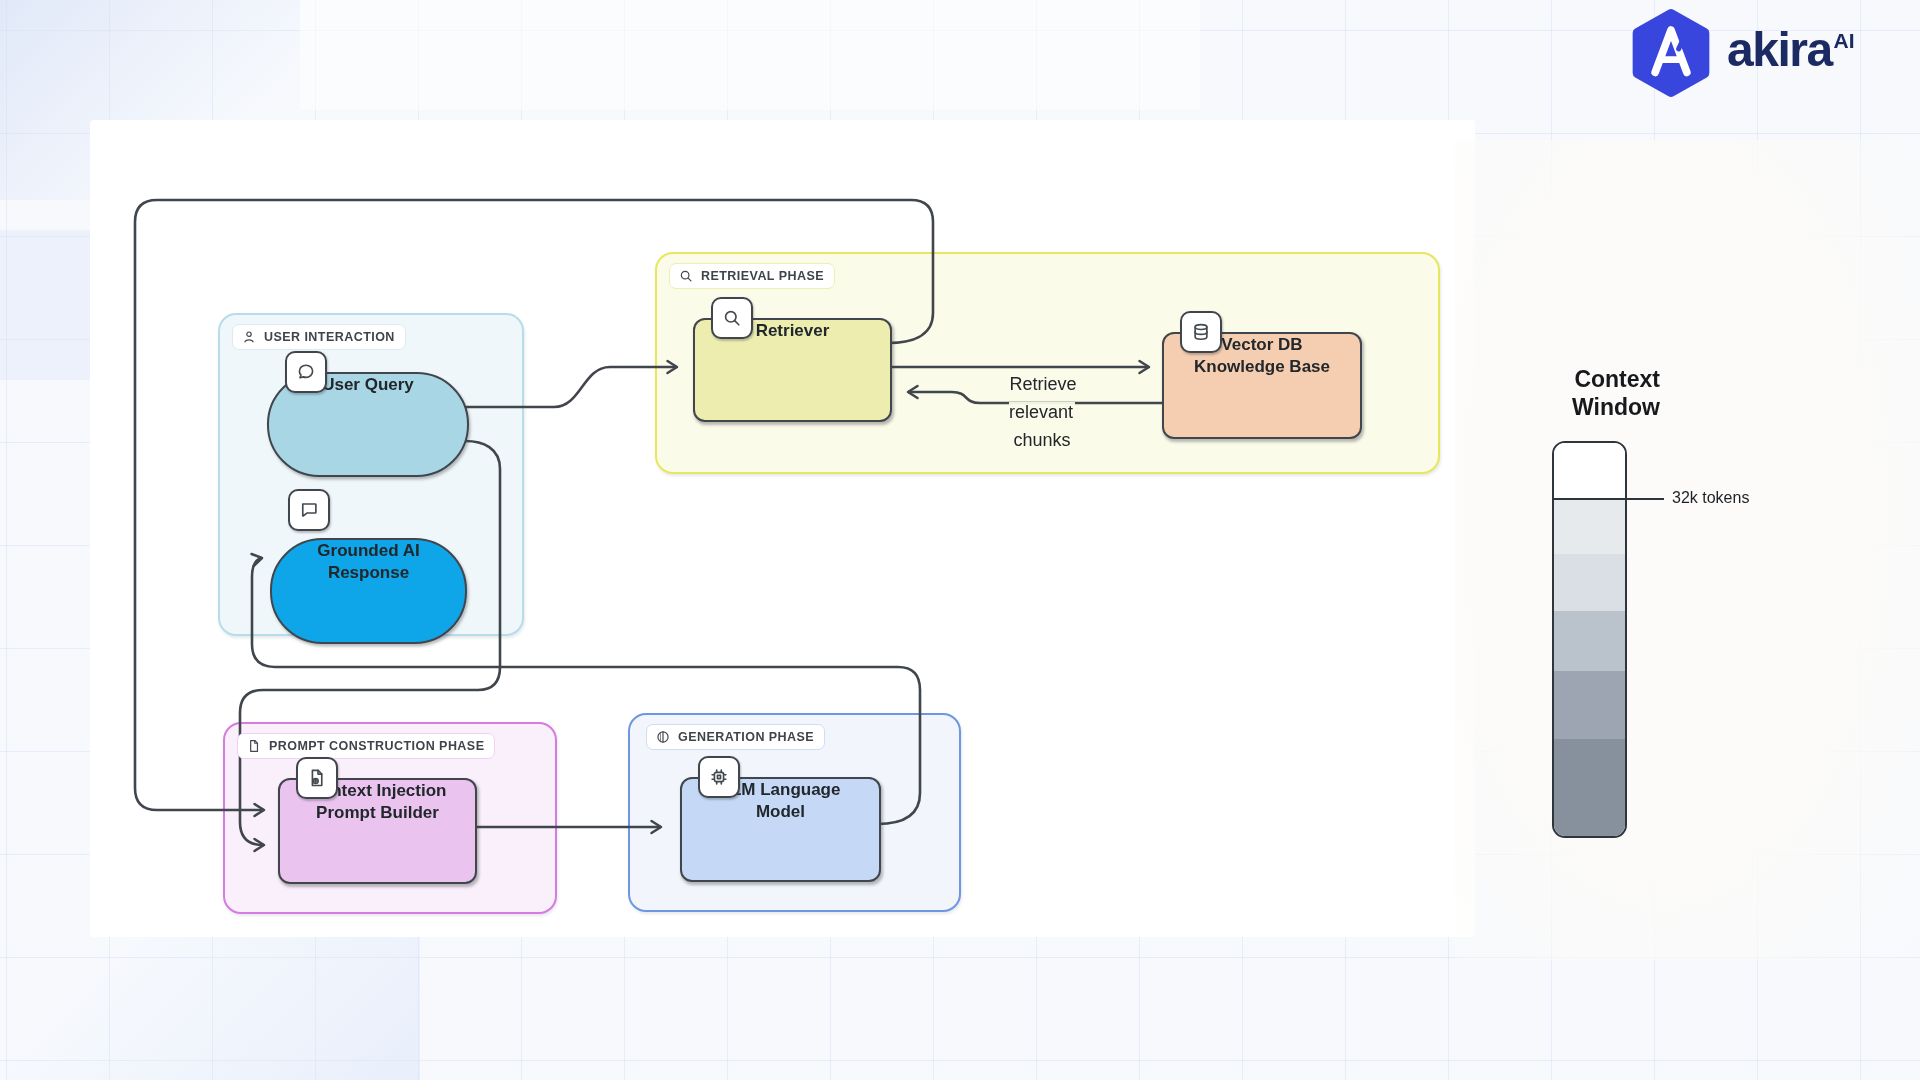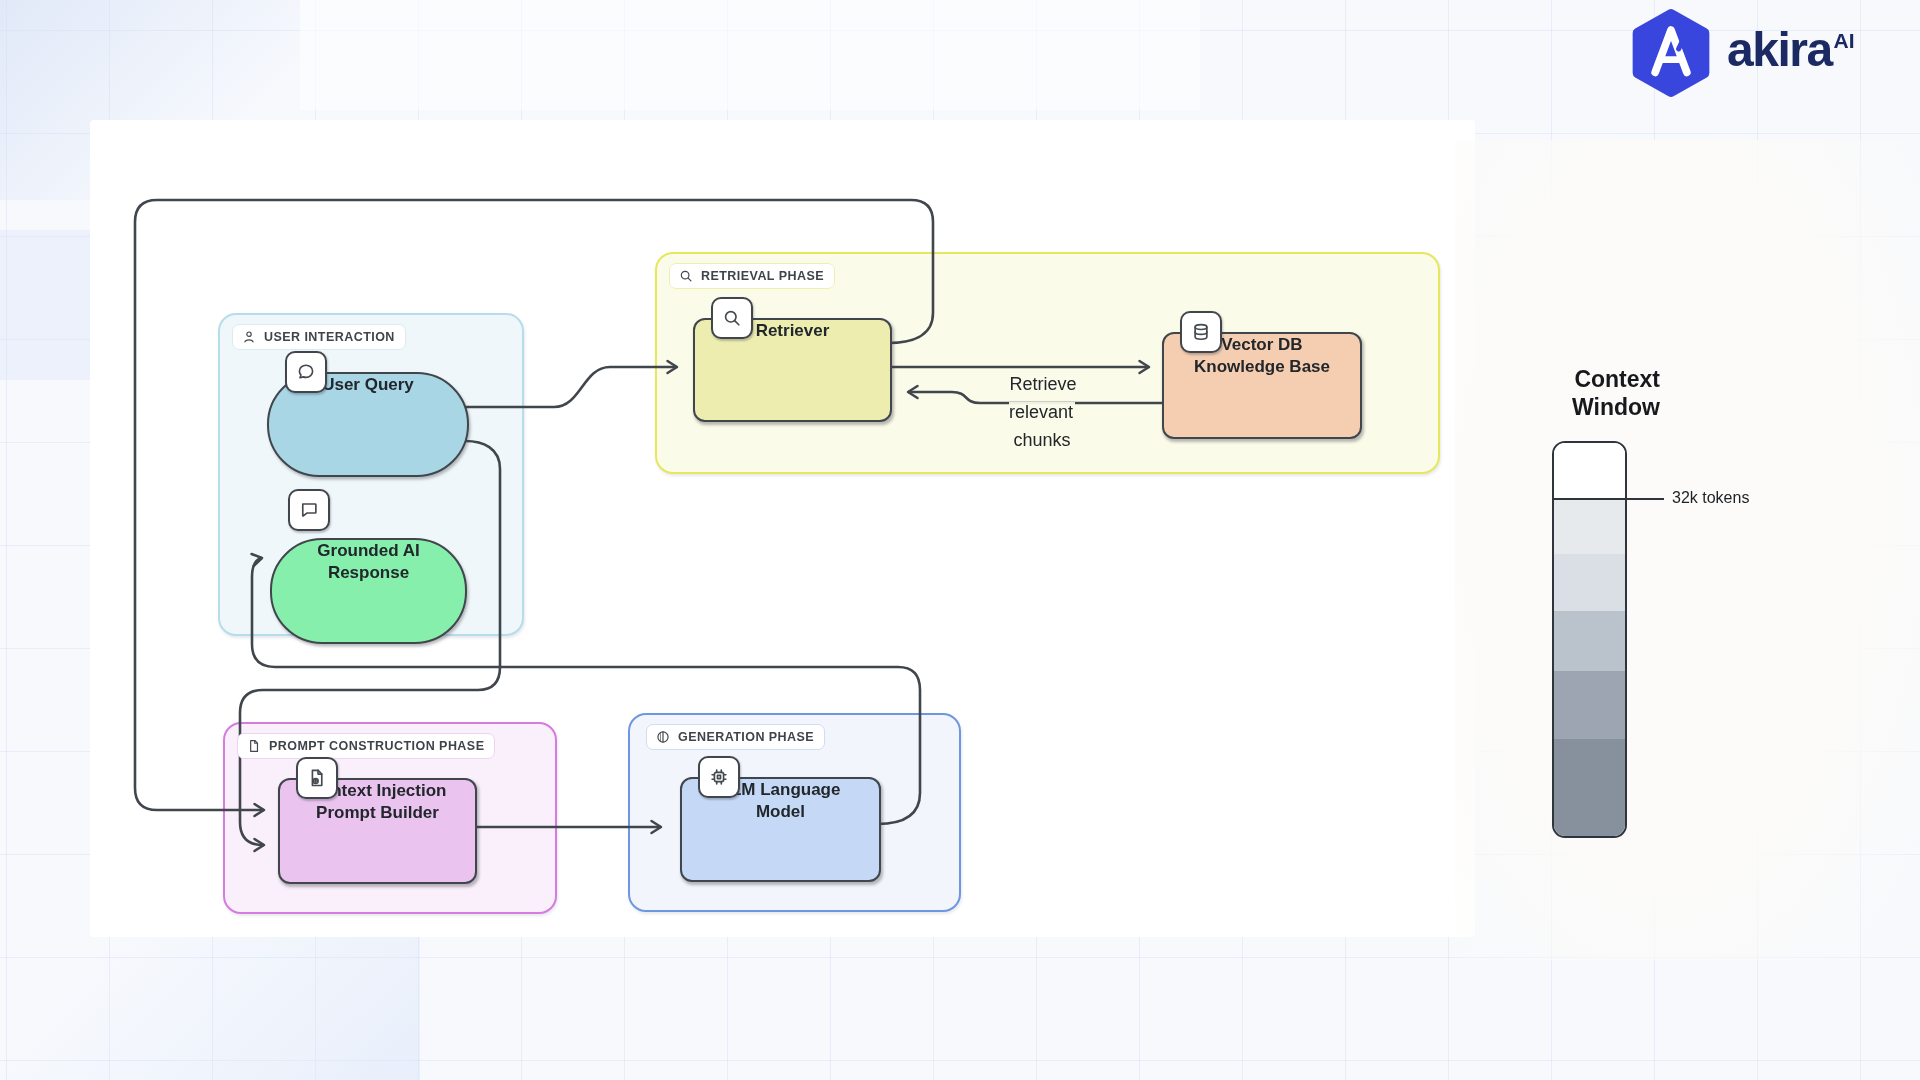--- a/index.html
+++ b/index.html
@@ -134,21 +134,21 @@
   <span>chunks</span>
 </div>
 
 <div id="nodes-layer">
     <div class="node pill" style="left: 267px; top: 372px; width: 198px; height: 101px; background: rgb(169, 214, 229);"><span class="node-label">User Query</span></div>
     <div class="node-badge" style="left: 285px; top: 351px;">
       <svg class="icon" viewBox="0 0 24 24" style="">
         <path d="M12 4.6c4 0 7.2 2.9 7.2 6.6S16 17.8 12 17.8c-1 0-2-.2-2.9-.5l-3.6 1 1-3.2c-1.1-1-1.7-2.4-1.7-3.9 0-3.7 3.2-6.6 7.2-6.6Z"></path>
       </svg>
     </div>
-    <div class="node pill" style="left: 270px; top: 538px; width: 193px; height: 102px; background: #86efac;"><span class="node-label">Grounded AI
+    <div class="node pill" style="left: 270px; top: 538px; width: 193px; height: 102px; background: #0ea5e9;"><span class="node-label">Grounded AI
 Response</span></div>
     <div class="node-badge" style="left: 288px; top: 489px;">
       <svg class="icon" viewBox="0 0 24 24" style="">
         <path d="M5.2 5.4h13.6c.4 0 .7.3.7.7v8.5c0 .4-.3.7-.7.7H9.7l-3.9 3.2c-.3.2-.6 0-.6-.3V6.1c0-.4.3-.7.6-.7Z"></path>
       </svg>
     </div>
     <div class="node rect" style="left: 693px; top: 318px; width: 195px; height: 100px; background: rgb(237, 237, 175);"><span class="node-label">Retriever</span></div>
     <div class="node-badge" style="left: 711px; top: 297px;">
       <svg class="icon" viewBox="0 0 24 24" style="">
         <circle cx="10.7" cy="10.7" r="5.7"></circle>

